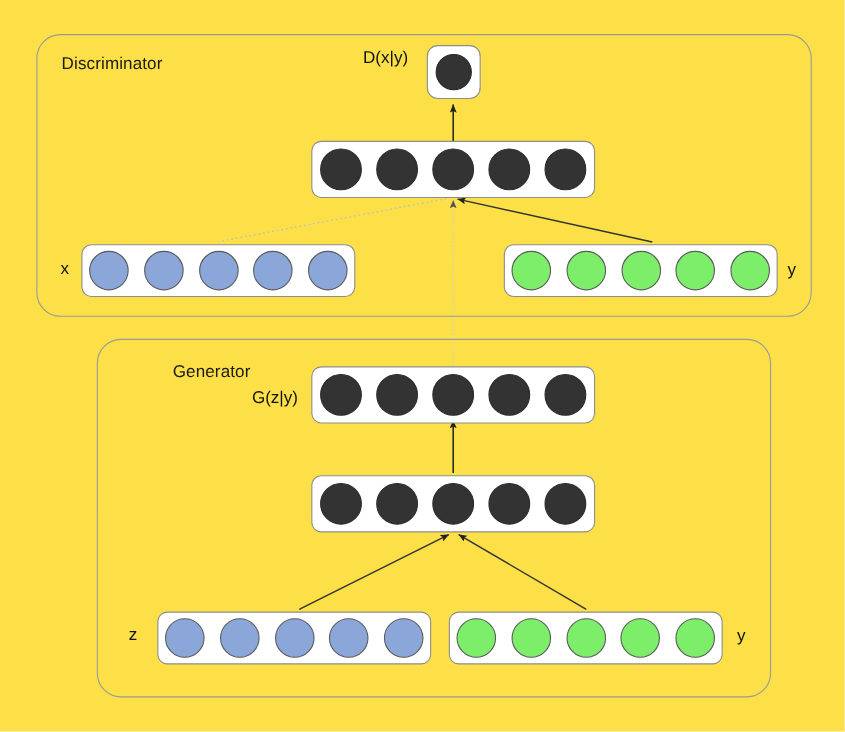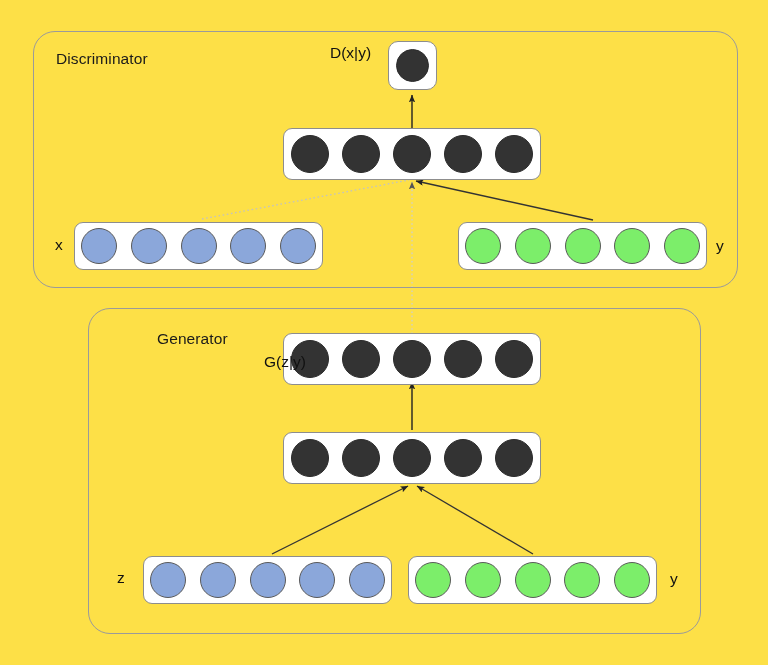--- a/index.html
+++ b/index.html
@@ -136,21 +136,21 @@
     <span class="unit" style="width:36px; height:36px; background:#7cee6a; border:1px solid #5a5a5a;"></span>
     <span class="unit" style="width:36px; height:36px; background:#7cee6a; border:1px solid #5a5a5a;"></span>
     <span class="unit" style="width:36px; height:36px; background:#7cee6a; border:1px solid #5a5a5a;"></span>
     <span class="unit" style="width:36px; height:36px; background:#7cee6a; border:1px solid #5a5a5a;"></span>
   </div>
   <div class="side-label" style="left:716px; top:237px;">y</div>
 
   <div class="panel" style="left:88px; top:308px; width:613px; height:326px;"></div>
   <div class="panel-title" style="left:113px; top:330px;margin-left:44px;">Generator</div>
 
-  <div class="fn-label" style="left:229px; top:353px;margin-left:35px;">G(z|y)</div>
+  <div class="fn-label" style="left:229px; top:353px;">G(z|y)</div>
   <div class="node-box" style="left:283px; top:333px; width:258px; height:52px; padding:0 7px;">
     <span class="unit" style="width:38px; height:38px; background:#333333; border:1px solid #2b2b2b;"></span>
     <span class="unit" style="width:38px; height:38px; background:#333333; border:1px solid #2b2b2b;"></span>
     <span class="unit" style="width:38px; height:38px; background:#333333; border:1px solid #2b2b2b;"></span>
     <span class="unit" style="width:38px; height:38px; background:#333333; border:1px solid #2b2b2b;"></span>
     <span class="unit" style="width:38px; height:38px; background:#333333; border:1px solid #2b2b2b;"></span>
   </div>
 
   <div class="node-box" style="left:283px; top:432px; width:258px; height:52px; padding:0 7px;">
     <span class="unit" style="width:38px; height:38px; background:#333333; border:1px solid #2b2b2b;"></span>

